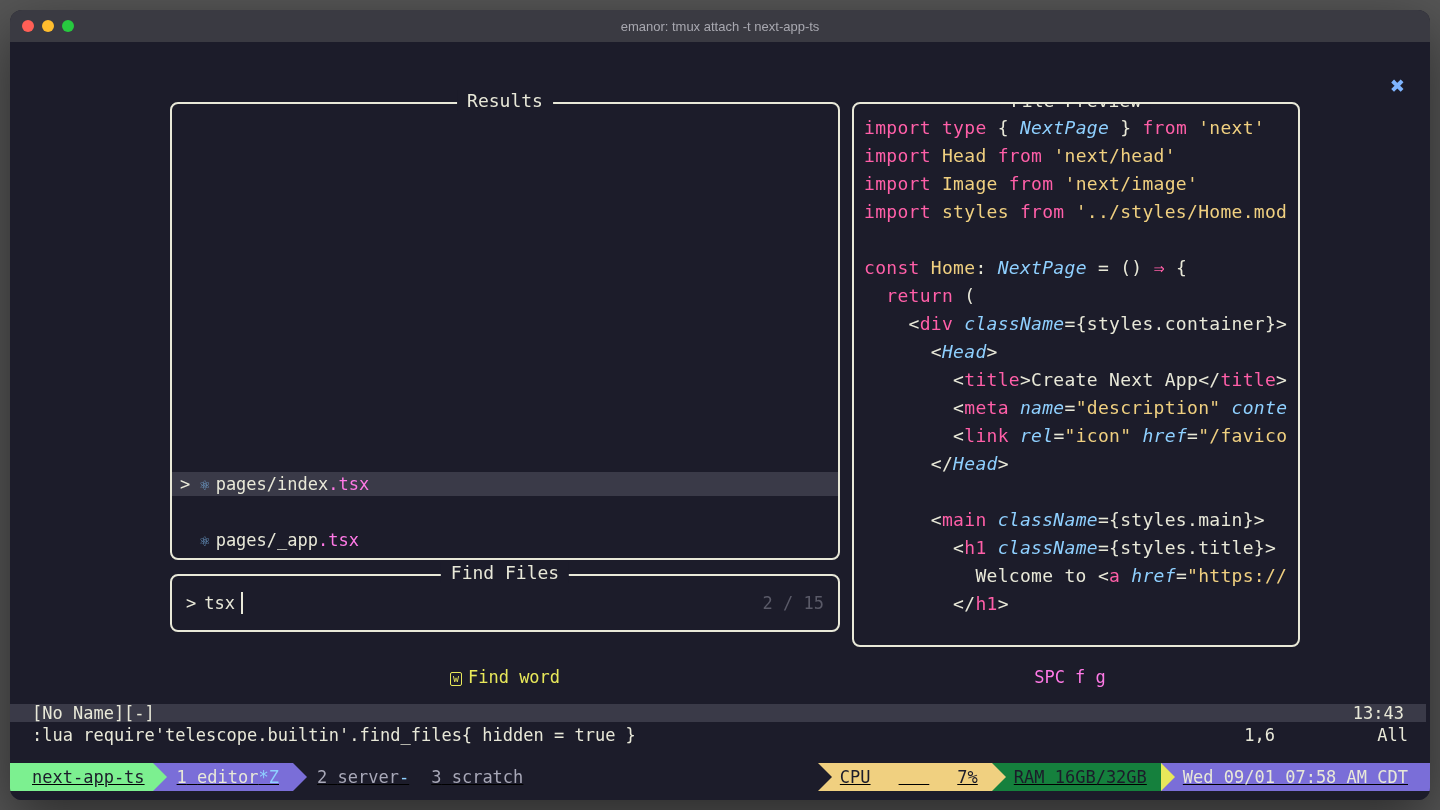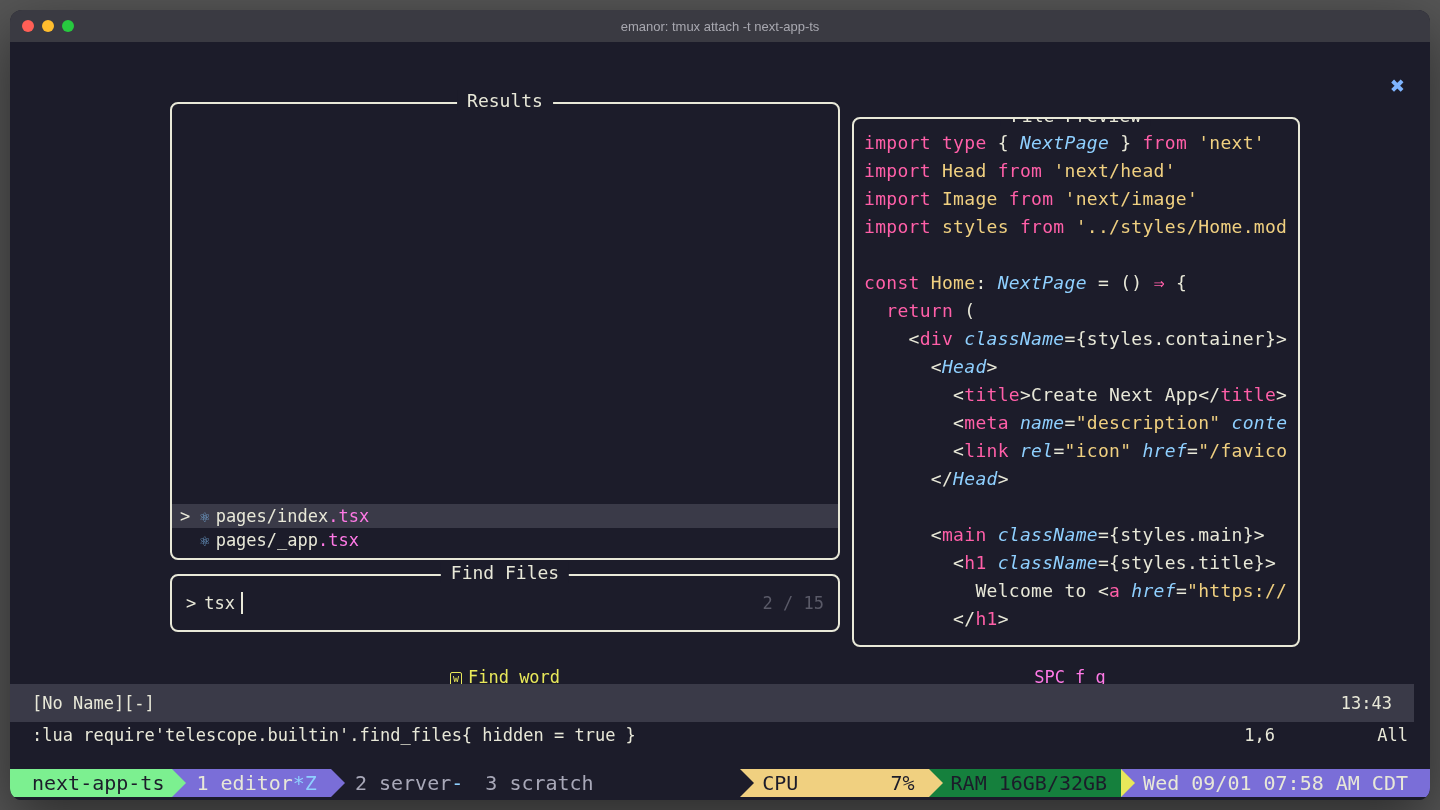--- a/index.html
+++ b/index.html
@@ -100,20 +100,21 @@
       color: #e8e8d8;
       padding: 0 10px;
       font-size: 18px;
     }
     .results-panel {
       height: 458px;
       display: flex;
       flex-direction: column;
       justify-content: flex-end;
       padding-bottom: 6px;
+      gap: 32px;
     }
     .result-line {
       padding: 2px 8px;
       display: flex;
       align-items: center;
       gap: 6px;
       color: #e8e8d8;
     }
     .result-line.selected {
       background: #3a3a48;
@@ -154,21 +155,20 @@
       vertical-align: middle;
       margin-left: -2px;
     }
     .prompt-count {
       color: #5a5a68;
     }
     .preview-panel {
       flex: 1;
       padding: 10px 0 10px 10px;
       overflow: hidden;
-      margin-top: 15px;
     }
     .code-preview {
       font-size: 18px;
       line-height: 28px;
       white-space: pre;
       color: #e8e8d8;
       letter-spacing: 0.3px;
     }
     .kw-import { color: #ff5fa8; }
     .kw-type { color: #ff5fa8; }
@@ -197,22 +197,22 @@
     }
     .help-right {
       flex: 1;
       text-align: center;
       color: #ff79e6;
     }
     .status-bar-1 {
       position: absolute;
       bottom: 78px;
       left: 0;
-      right: 16px;
-      height: 38px;
+      right: 4px;
+      height: 18px;
       background: #3a3a48;
       color: #e8e8d8;
       display: flex;
       align-items: center;
       padding: 0 22px;
       justify-content: space-between;
     }
     .status-bar-2 {
       position: absolute;
       bottom: 52px;
@@ -221,28 +221,29 @@
       height: 26px;
       color: #e8e8d8;
       display: flex;
       align-items: center;
       padding: 0 22px;
       justify-content: space-between;
       margin-top: 7px;
     }
     .tmux-bar {
       position: absolute;
-      bottom: 3px;
+      bottom: 9px;
       left: 0;
       right: 0;
       height: 28px;
       display: flex;
       align-items: stretch;
-      font-size: 20px;
+      font-size: 17px;
       background: #1c1c2a;
+      text-decoration: underline;
     }
     .tmux-seg {
       display: flex;
       align-items: center;
       padding: 0 14px;
       position: relative;
     }
     .seg-session {
       background: #7cf090;
       color: #1c1c2a;

